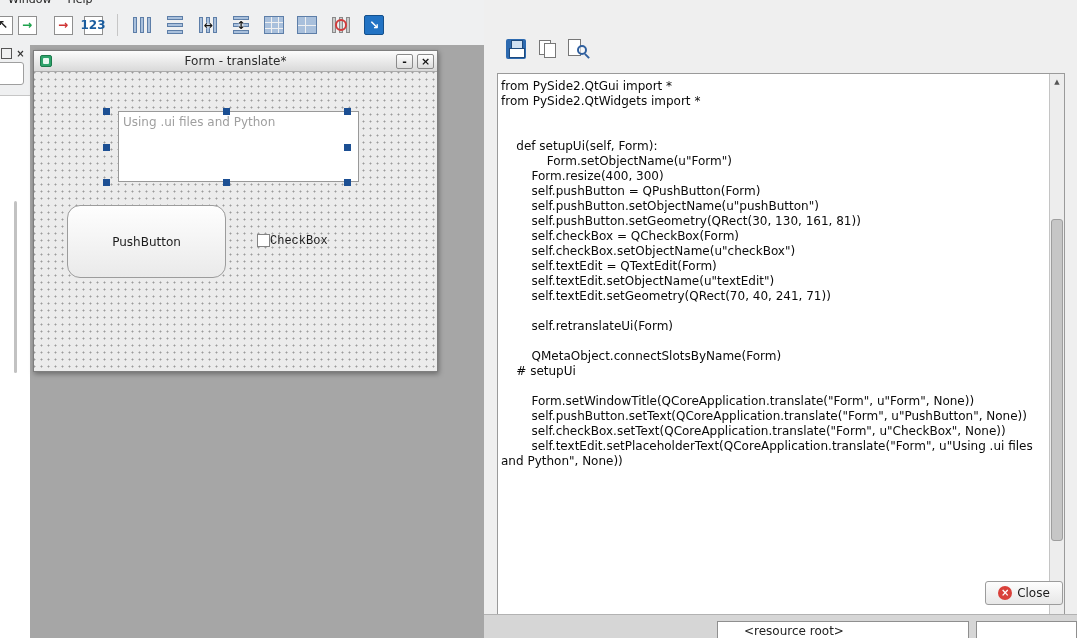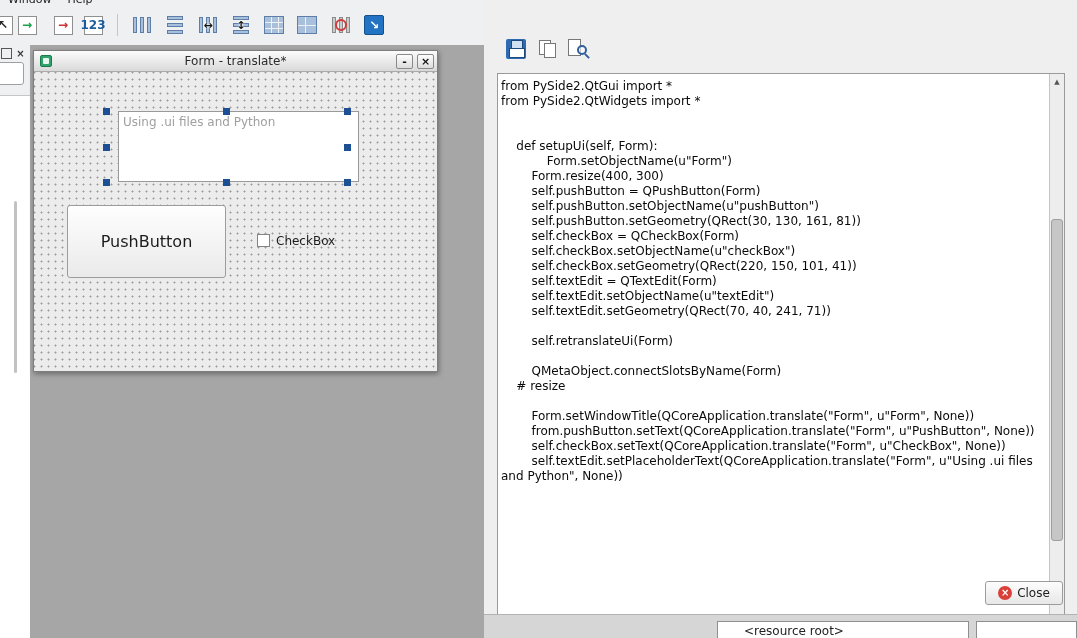--- a/index.html
+++ b/index.html
@@ -48,22 +48,22 @@
   .fw-titlebar{position:relative;height:21px;background:linear-gradient(#fcfcfc,#d9d9d9);border-bottom:1px solid #ababab;display:flex;align-items:center;}
   .fw-icon{position:absolute;left:6px;top:4px;width:12px;height:12px;background:#2ea36b;border:1px solid #1d7a4c;border-radius:2px;}
   .fw-icon::after{content:"";position:absolute;left:2px;top:2px;width:6px;height:6px;background:#e8f7ef;border-radius:1px;}
   .fw-title{flex:1;text-align:center;font-size:12px;color:#2b2b2b;}
   .fw-btns{position:absolute;right:3px;top:3px;display:flex;gap:4px;}
   .fw-btn{width:17px;height:15px;border:1px solid #8a8a8a;border-radius:2px;background:linear-gradient(#fefefe,#dcdcdc);display:flex;align-items:center;justify-content:center;font-size:11px;font-weight:bold;color:#111;line-height:1;}
   .fw-canvas{position:absolute;left:0;top:21px;right:0;bottom:0;background-color:#ececec;background-image:radial-gradient(circle,#9a9a9a 0.9px,transparent 1.1px);background-size:7px 7px;background-position:4px 4px;}
   .te{position:absolute;left:72px;top:39px;width:241px;height:71px;background:#fff;border:1px solid #999;margin-left:12px;}
   .te-ph{display:block;padding:3px 4px;font-size:12px;color:#9f9f9f;}
   .hdl{position:absolute;width:7px;height:7px;background:#1c4f93;}
-  .pb{position:absolute;left:33px;top:133px;width:159px;height:73px;background:linear-gradient(#fefefe,#eaeaea);border:1px solid #9c9c9c;border-radius:3px;display:flex;align-items:center;justify-content:center;font-size:16px;color:#1c1c1c;}
-  .cb{position:absolute;left:223px;top:162px;display:flex;align-items:flex-start;gap:6px;}
+  .pb{position:absolute;left:33px;top:133px;width:159px;height:73px;background:linear-gradient(#fefefe,#eaeaea);border:1px solid #9c9c9c;border-radius:13px;display:flex;align-items:center;justify-content:center;font-size:12px;color:#1c1c1c;}
+  .cb{position:absolute;left:223px;top:162px;display:flex;align-items:flex-start;font-family:Liberation Mono, monospace;}
   .cb-ind{width:13px;height:13px;background:#fff;border:1px solid #848484;}
   .cb-label{font-size:12px;color:#1c1c1c;}
 
   
   .right-panel{position:absolute;left:484px;top:0;width:593px;height:614px;background:#efefef;}
   .cd-btn{position:absolute;top:36px;width:26px;height:26px;display:flex;align-items:center;justify-content:center;}
   .save-ic{width:20px;height:20px;background:#2d6ab0;border-radius:2px;position:relative;}
   .save-ic::before{content:"";position:absolute;left:5px;top:1px;width:10px;height:7px;background:#cfe0f2;border:1px solid #1d4a7e;}
   .save-ic::after{content:"";position:absolute;left:3px;bottom:1px;width:14px;height:8px;background:#fff;border:1px solid #1d4a7e;}
   .copy-ic{width:20px;height:20px;position:relative;}
@@ -237,32 +237,31 @@
           <div class="code-line">&nbsp;</div>
           <div class="code-line">&nbsp;</div>
           <div class="code-line">    def setupUi(self, Form):</div>
           <div class="code-line">            Form.setObjectName(u"Form")</div>
           <div class="code-line">        Form.resize(400, 300)</div>
           <div class="code-line">        self.pushButton = QPushButton(Form)</div>
           <div class="code-line">        self.pushButton.setObjectName(u"pushButton")</div>
           <div class="code-line">        self.pushButton.setGeometry(QRect(30, 130, 161, 81))</div>
           <div class="code-line">        self.checkBox = QCheckBox(Form)</div>
           <div class="code-line">        self.checkBox.setObjectName(u"checkBox")</div>
-          <div class="code-line">        self.checkBox.setGeometry(QRect(220, 150, 101, 41))</div>
           <div class="code-line">        self.textEdit = QTextEdit(Form)</div>
           <div class="code-line">        self.textEdit.setObjectName(u"textEdit")</div>
           <div class="code-line">        self.textEdit.setGeometry(QRect(70, 40, 241, 71))</div>
           <div class="code-line">&nbsp;</div>
           <div class="code-line">        self.retranslateUi(Form)</div>
           <div class="code-line">&nbsp;</div>
           <div class="code-line">        QMetaObject.connectSlotsByName(Form)</div>
-          <div class="code-line">    # resize</div>
+          <div class="code-line">    # setupUi</div>
           <div class="code-line">&nbsp;</div>
           <div class="code-line">        Form.setWindowTitle(QCoreApplication.translate("Form", u"Form", None))</div>
-          <div class="code-line">        from.pushButton.setText(QCoreApplication.translate("Form", u"PushButton", None))</div>
+          <div class="code-line">        self.pushButton.setText(QCoreApplication.translate("Form", u"PushButton", None))</div>
           <div class="code-line">        self.checkBox.setText(QCoreApplication.translate("Form", u"CheckBox", None))</div>
           <div class="code-line">        self.textEdit.setPlaceholderText(QCoreApplication.translate("Form", u"Using .ui files</div>
           <div class="code-line">and Python", None))</div>
         </div>
       <div class="vscroll">
         <span class="sb-up">▲</span>
         <span class="sb-thumb"></span>
         <span class="sb-down">▼</span>
       </div>
     </div>

